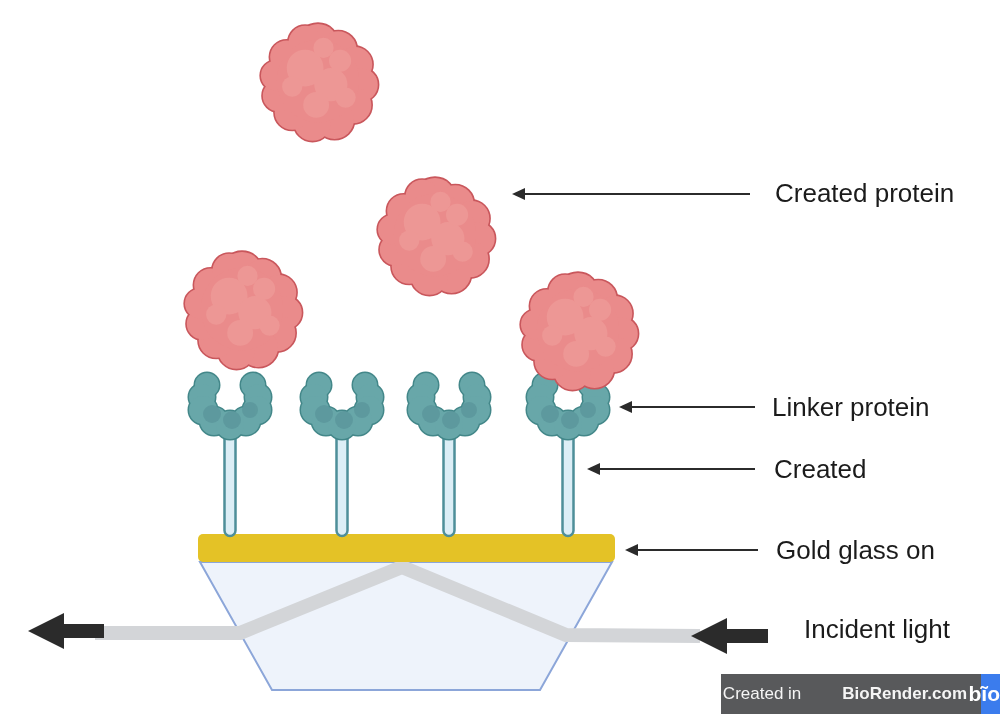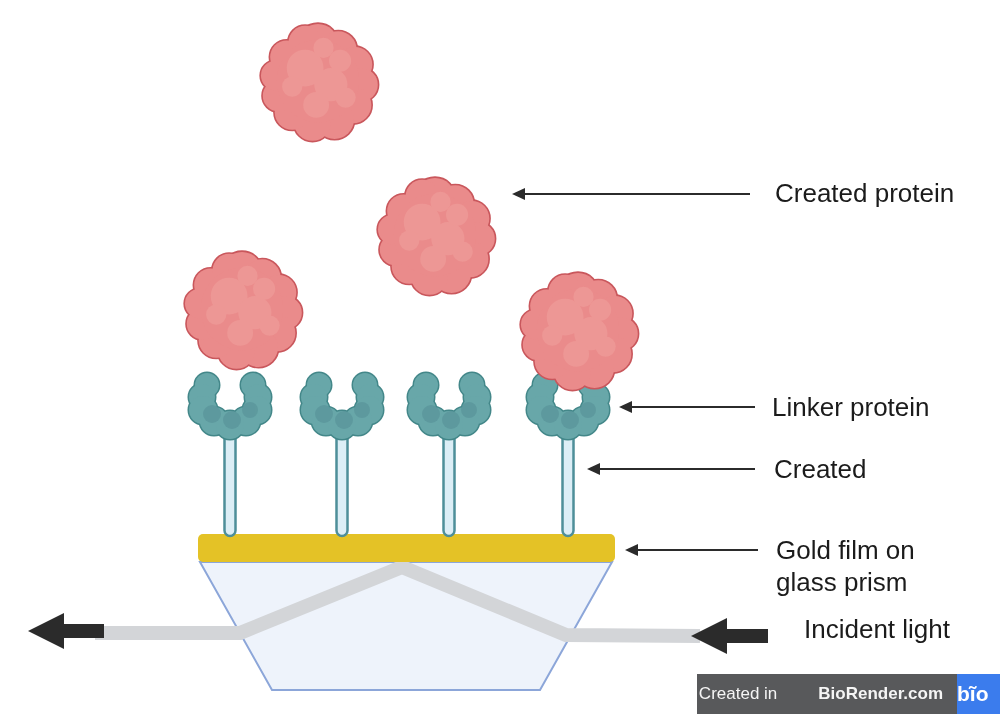--- a/index.html
+++ b/index.html
@@ -38,22 +38,22 @@
     position:absolute; right:0; bottom:0; height:40px; display:flex;
     align-items:stretch; font-size:17px;
   }
   .wm-gray{
     background:var(--watermark_bg); color:var(--watermark_text);
     display:flex; align-items:center; padding:0 14px 0 2px;
   }
   .wm-gray .wm-prefix{margin-right:5px; font-weight:400;}
   .wm-gray .wm-brand{font-weight:700;margin-left:36px;}
   .wm-blue{
-    background:var(--logo_bg); color:#fff; width:43px; display:flex;
-    align-items:center; justify-content:flex-start; font-weight:700; font-size:21px;
+    background:var(--logo_bg); color:#fff; width:19px; display:flex;
+    align-items:center; justify-content:flex-end; font-weight:700; font-size:21px;
   }
 </style>
 </head>
 <body>
 
 <div class="stage">
 
   <svg width="1000" height="714" viewBox="0 0 1000 714" xmlns="http://www.w3.org/2000/svg" xmlns:xlink="http://www.w3.org/1999/xlink">
     <defs>
 
@@ -156,22 +156,21 @@
     <polygon class="thick-arrow" points="691,636 727,618 727,629 768,629 768,643 727,643 727,654"></polygon>
   </svg>
 
   <div class="label" style="left:775px; top:178px">Created protein</div>
 
   <div class="label" style="left:772px; top:392px">Linker protein</div>
 
   <div class="label" style="left:774px; top:454px">Created</div>
 
   <div class="label two-line" style="left:776px; top:534px">
-    <span>Gold film on</span>
-    <span>glass prism</span>
+    <span>Gold glass on</span>
   </div>
 
   <div class="label" style="left:804px; top:614px">Incident light</div>
 
   <div class="watermark">
     <div class="wm-gray">
       <span class="wm-prefix">Created in</span>
       <span class="wm-brand">BioRender.com</span>
     </div>
     <div class="wm-blue">

